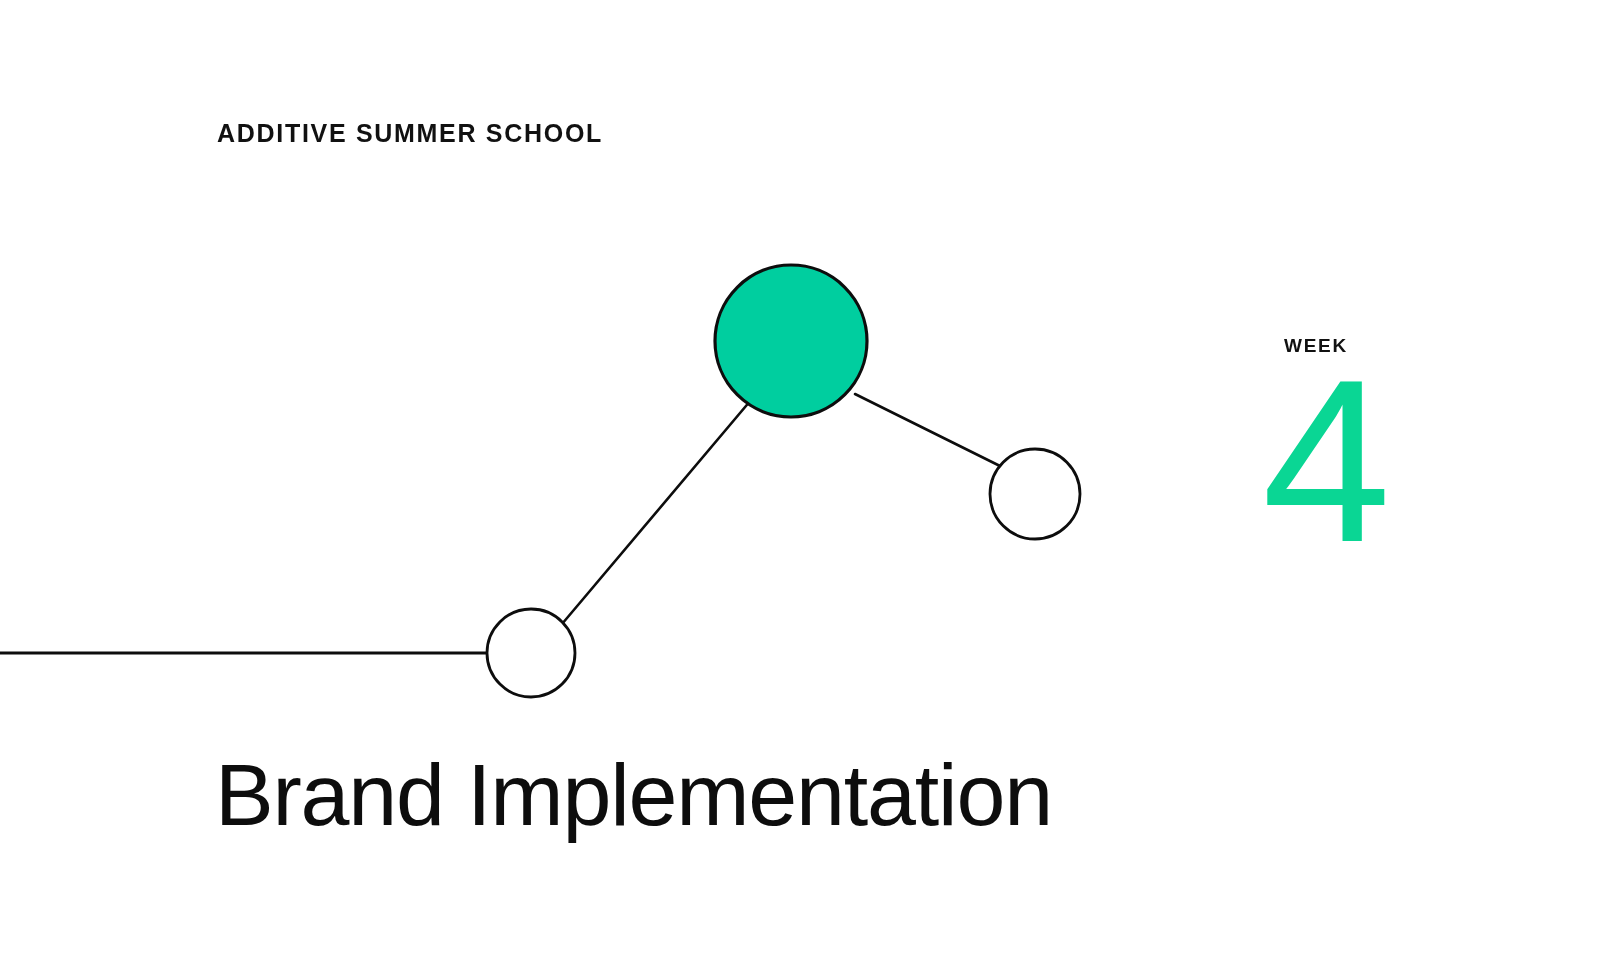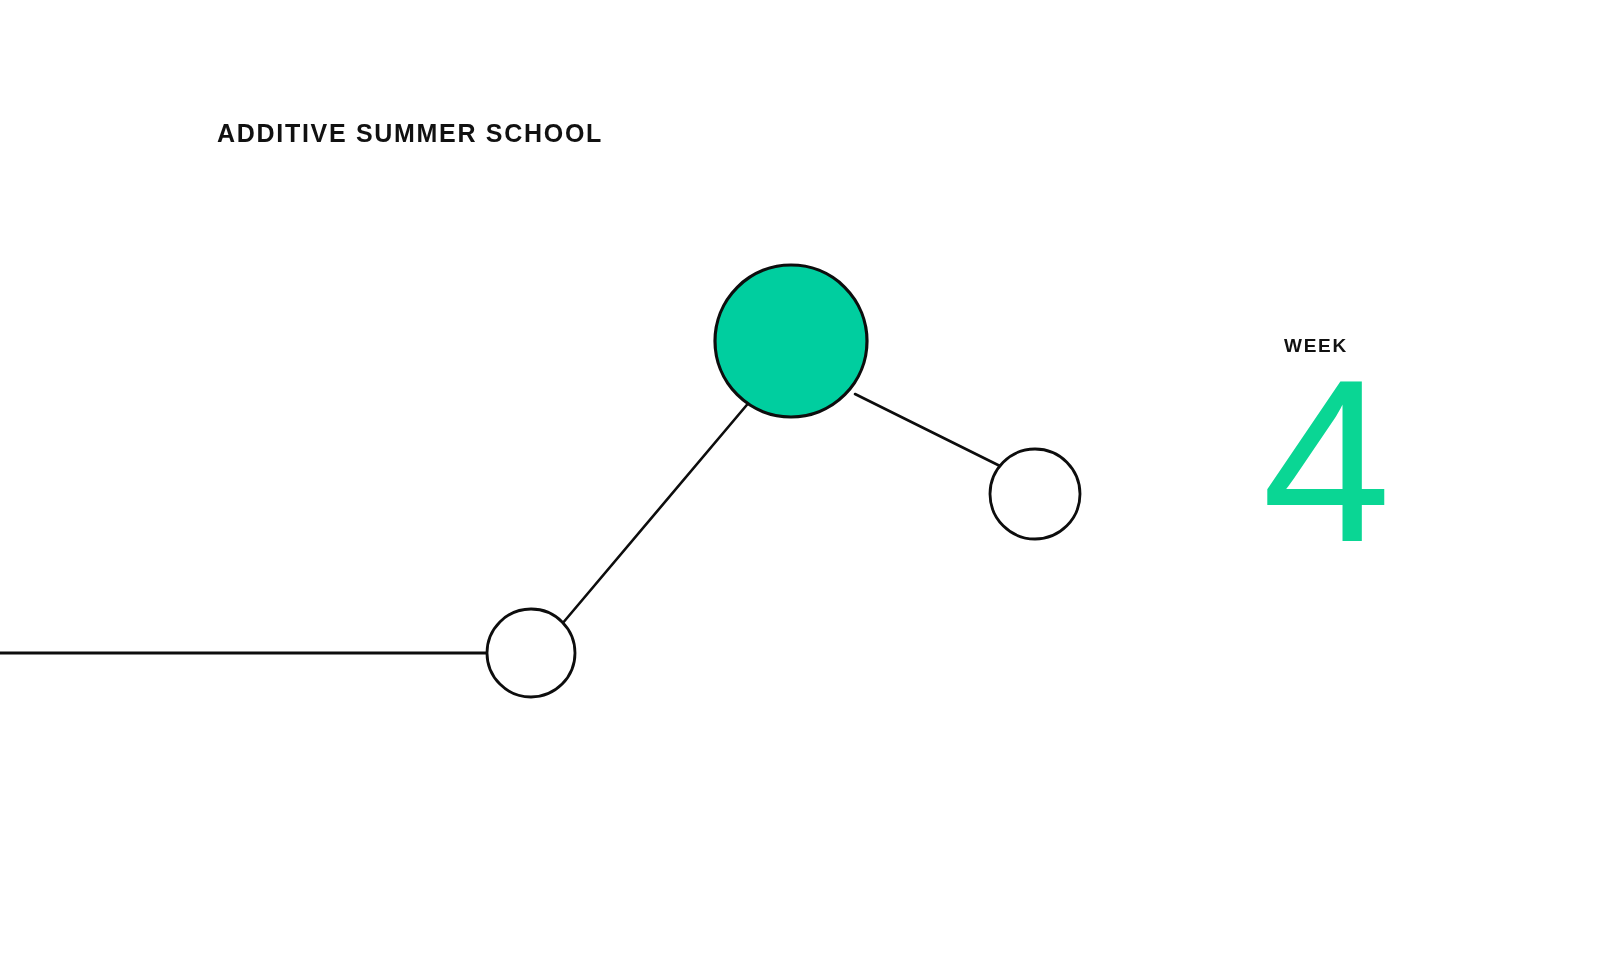--- a/index.html
+++ b/index.html
@@ -103,14 +103,15 @@
       <circle cx="791" cy="341" r="76" fill="#00ce9f" stroke="#0d0d0d" stroke-width="3.2"></circle>
       <circle cx="1035" cy="494" r="45" fill="#ffffff" stroke="#0d0d0d" stroke-width="2.8"></circle>
     </svg>
   </div>
 
   <div class="week-block">
     <div class="week-label">WEEK</div>
     <div class="week-number" style="color: rgb(10, 214, 148);">4</div>
   </div>
 
+  <div class="title">Brand Implementation</div>
 
 </div>
 
 </body></html>

